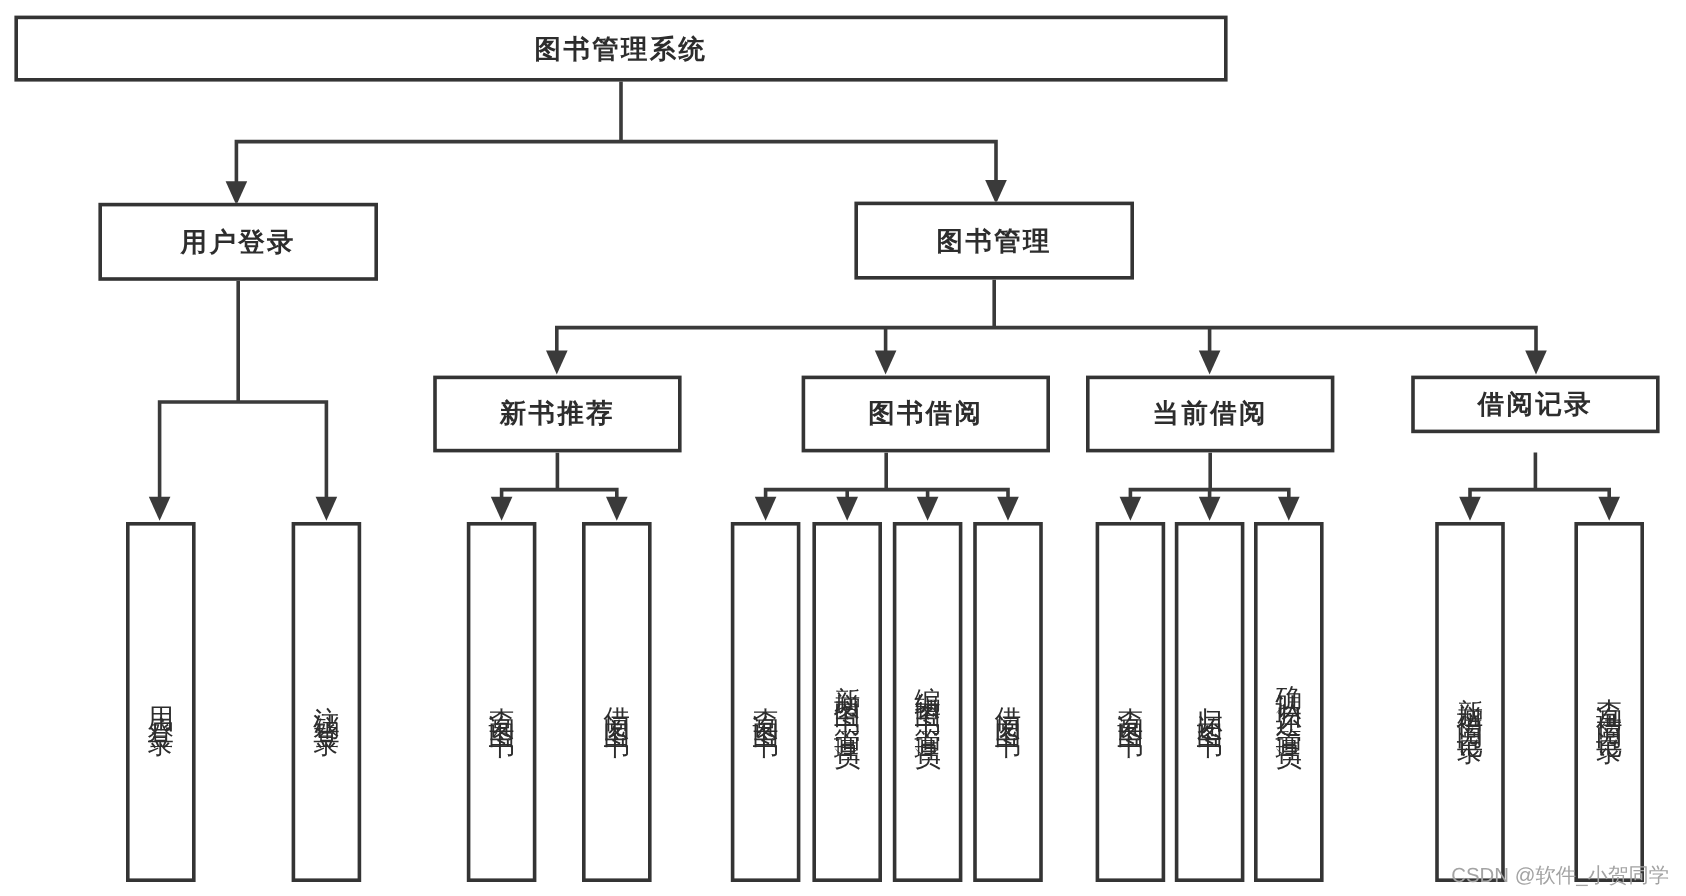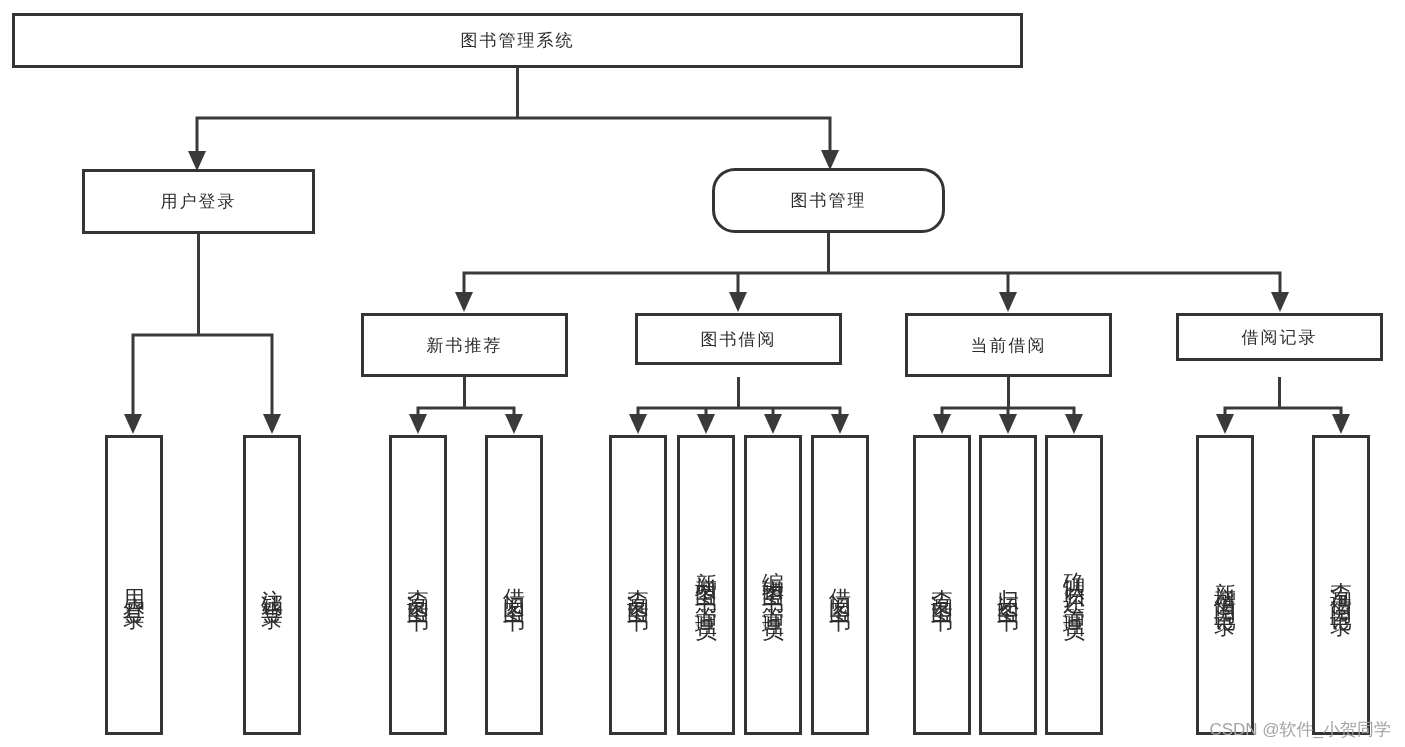--- a/index.html
+++ b/index.html
@@ -25,23 +25,24 @@
     position:absolute;
     box-sizing:border-box;
     background:#fff;
     border:3px solid var(--border);
     display:flex;
     align-items:center;
     justify-content:center;
     text-align:center;
   }
   .node.h span{
-    font-size:17px;
+    font-size:22px;
     letter-spacing:2px;
     white-space:nowrap;
+    font-weight:bold;
   }
   .node.v span{
     writing-mode:vertical-rl;
     text-orientation:mixed;
     font-size:22px;
     letter-spacing:7px;
     line-height:1;
   }
   #watermark{
     position:absolute;
@@ -95,28 +96,28 @@
     </g>
   </svg>
 
   <div class="node h" style="left:12px;top:13px;width:1011px;height:55px;">
     <span>图书管理系统</span>
   </div>
 
   <div class="node h" style="left:82px;top:169px;width:233px;height:65px;">
     <span>用户登录</span>
   </div>
-  <div class="node h" style="left:712px;top:168px;width:233px;height:65px;border-radius:23px;">
+  <div class="node h" style="left:712px;top:168px;width:233px;height:65px;">
     <span>图书管理</span>
   </div>
 
   <div class="node h" style="left:361px;top:313px;width:207px;height:64px;">
     <span>新书推荐</span>
   </div>
-  <div class="node h" style="left:635px;top:313px;width:207px;height:52px;">
+  <div class="node h" style="left:668px;top:313px;width:207px;height:64px;">
     <span>图书借阅</span>
   </div>
   <div class="node h" style="left:905px;top:313px;width:207px;height:64px;">
     <span>当前借阅</span>
   </div>
   <div class="node h" style="left:1176px;top:313px;width:207px;height:48px;">
     <span>借阅记录</span>
   </div>
 
   <div class="node v" style="left:105px;top:435px;width:58px;height:300px;">

